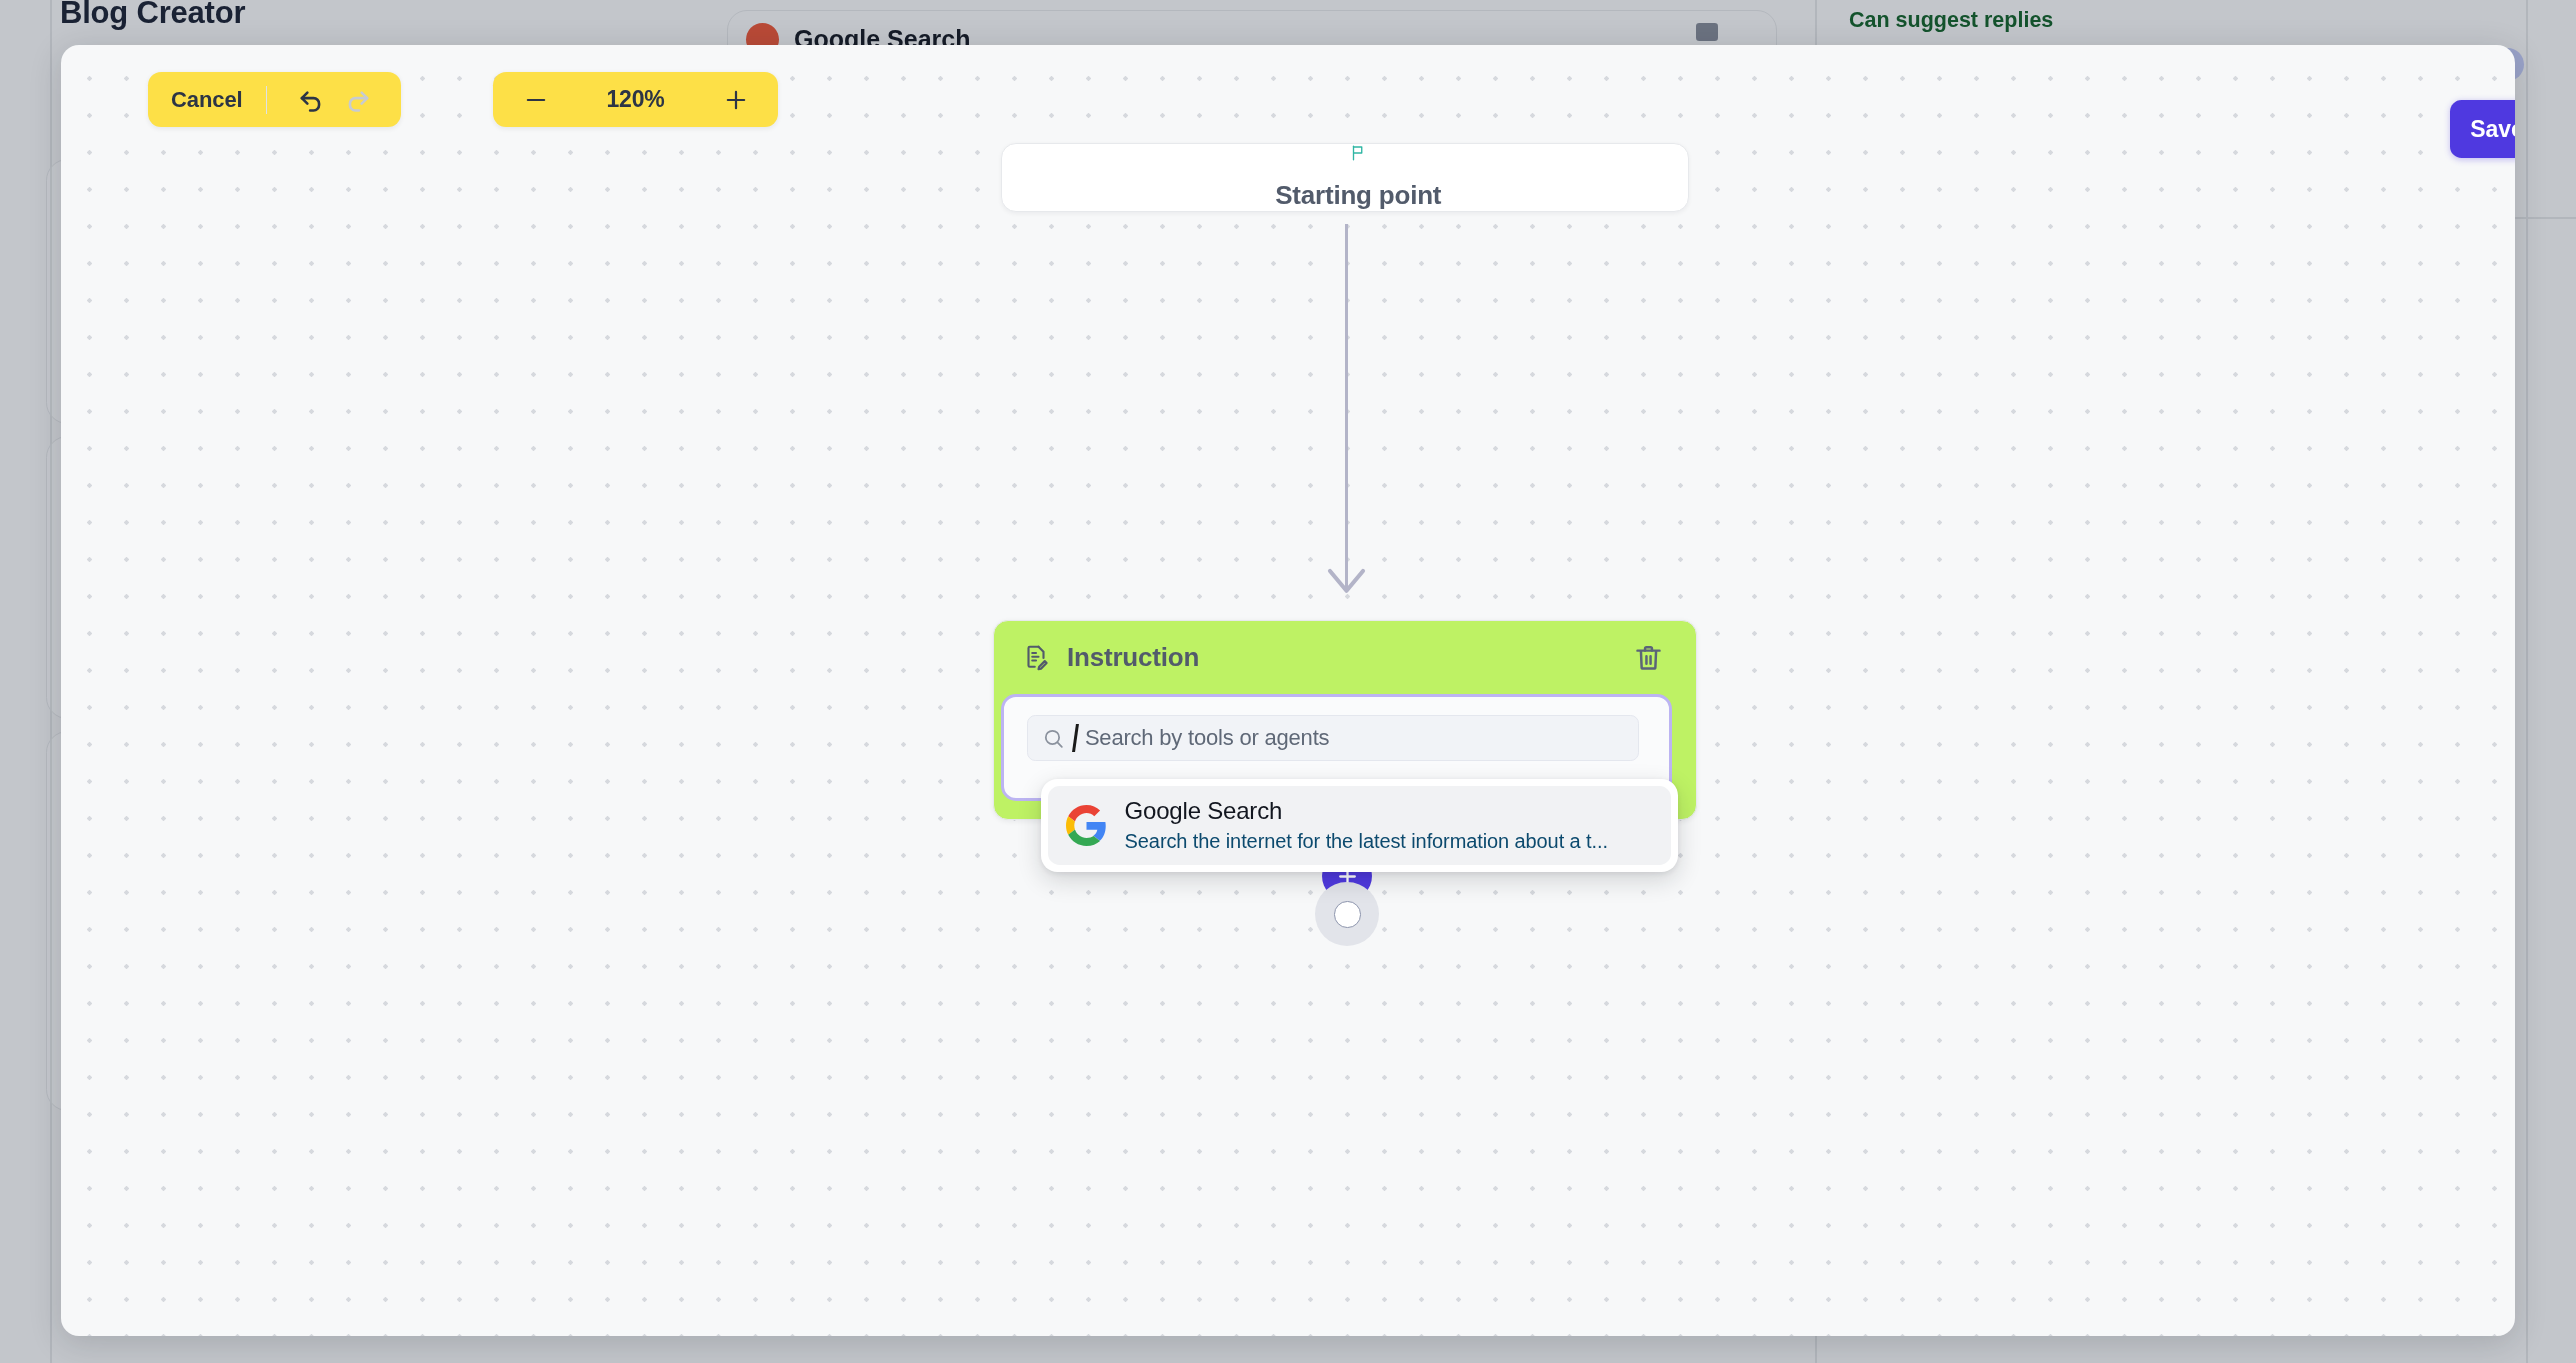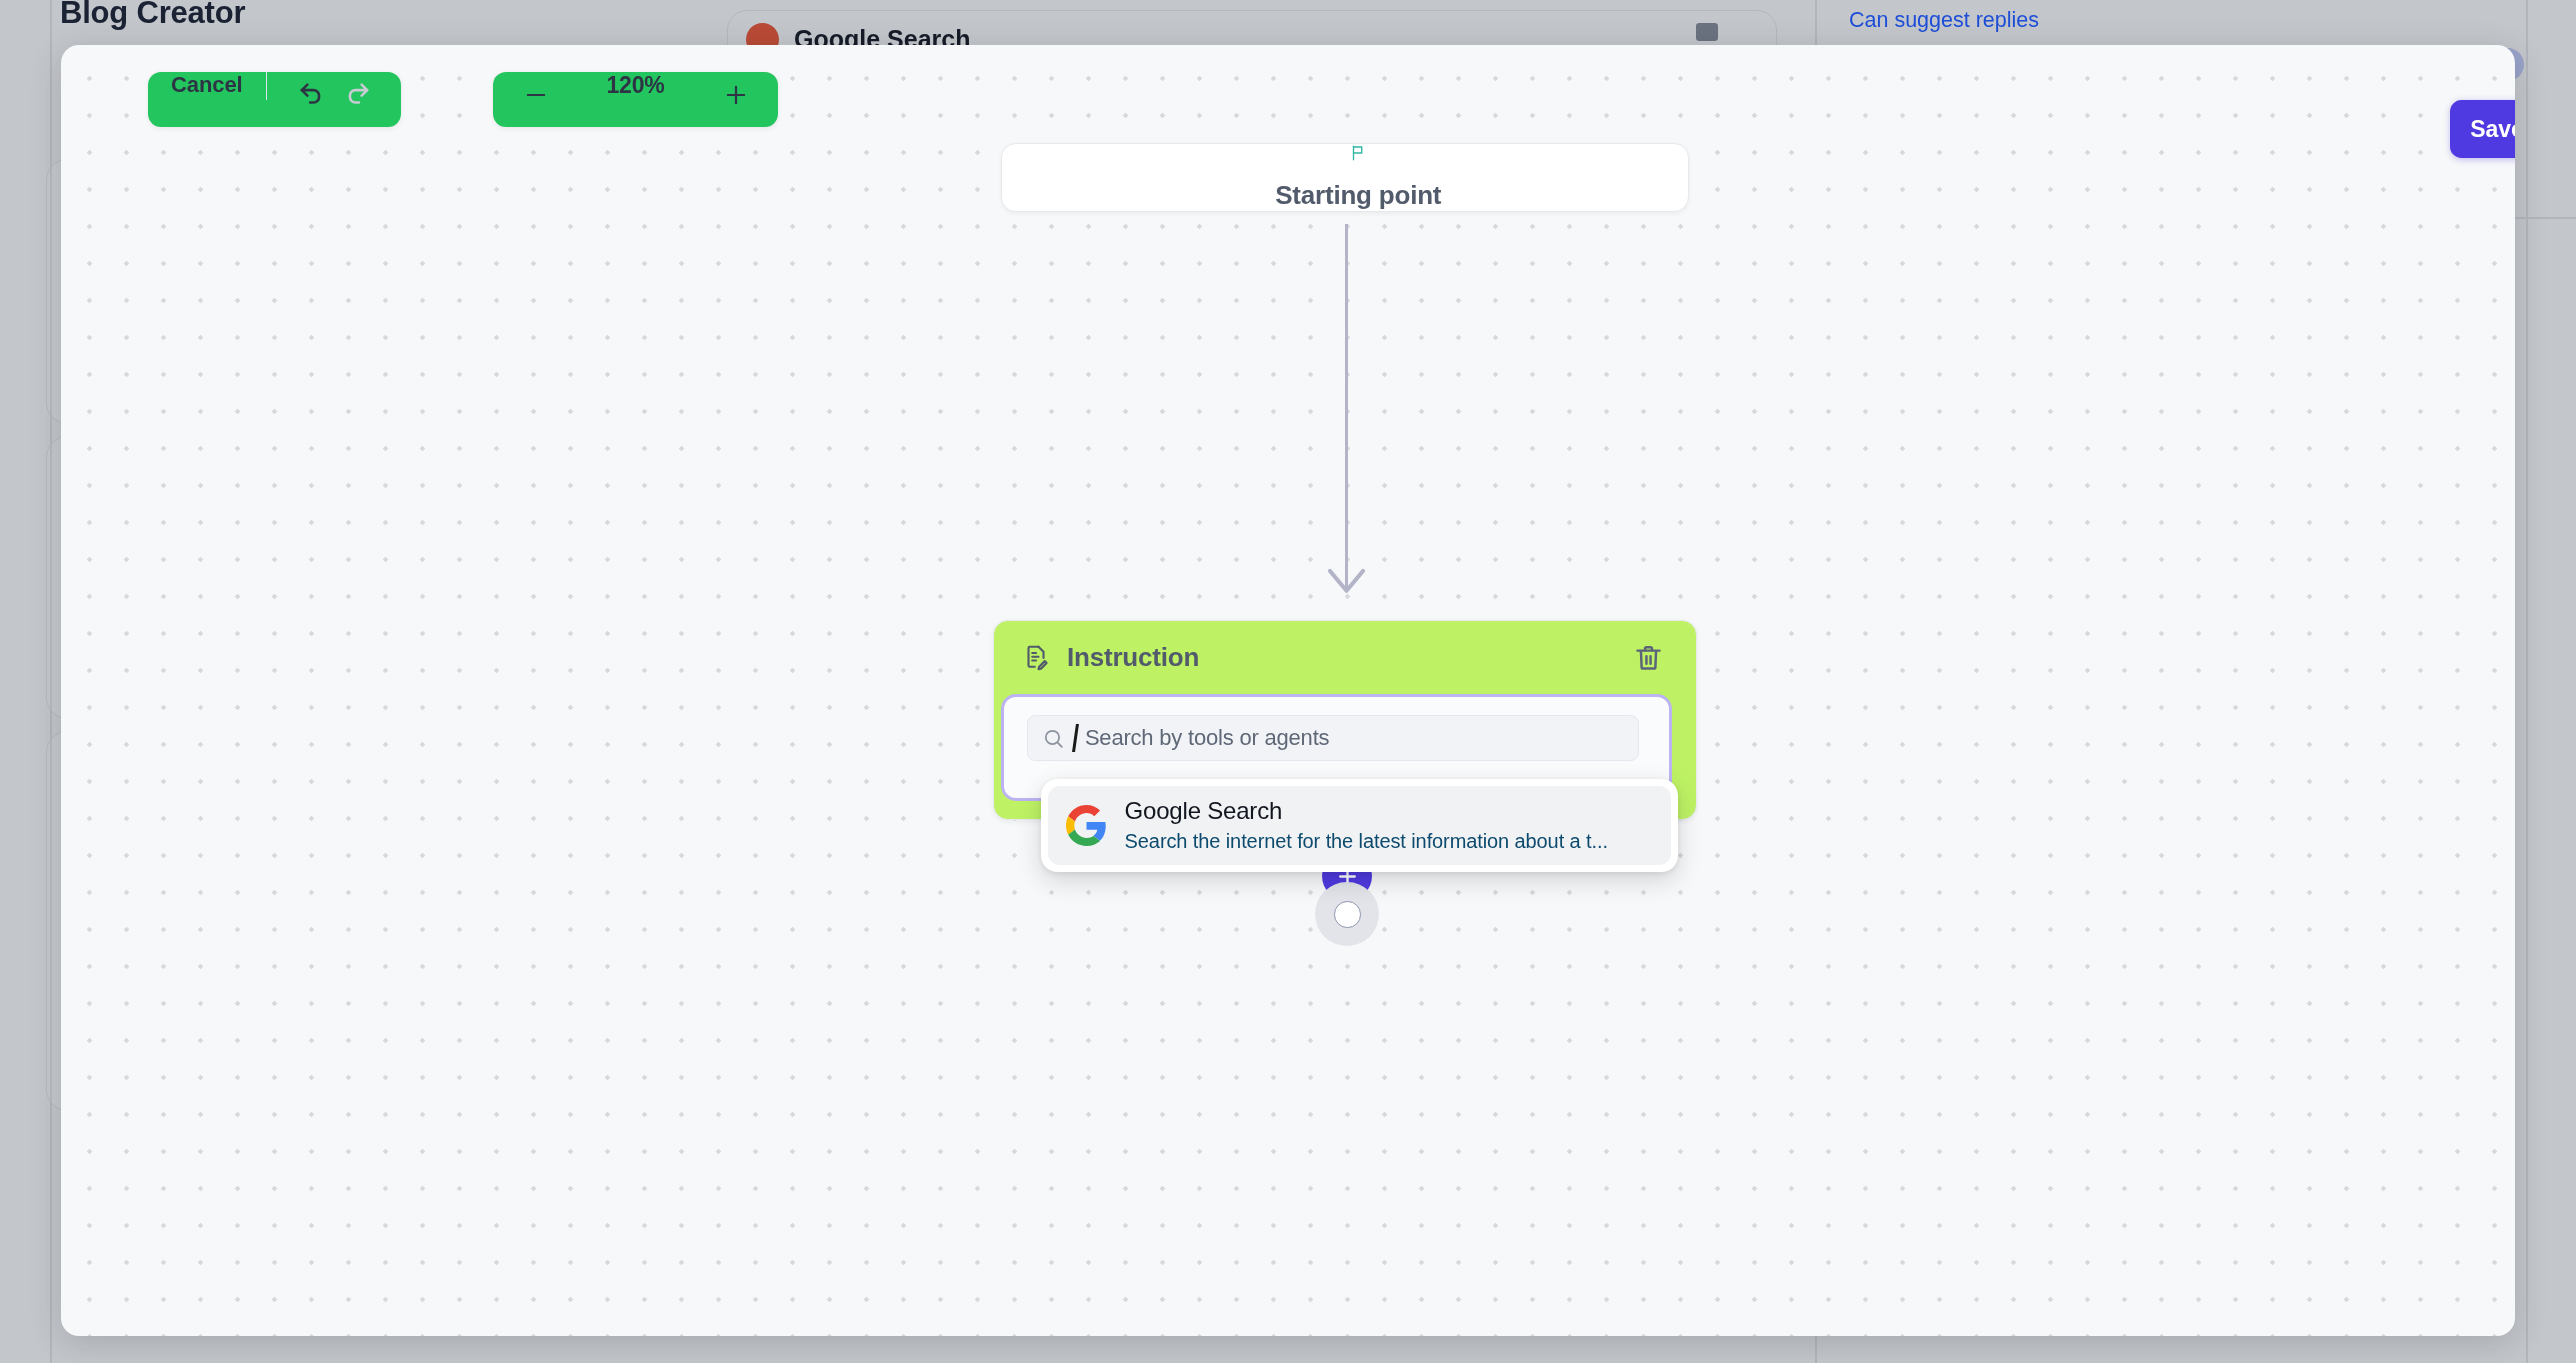--- a/index.html
+++ b/index.html
@@ -13,21 +13,21 @@
   
   #bg-layer { position: absolute; inset: 0; background: #c3c6cb; }
 
   .bg-title {
     position: absolute; left: 60px; top: -5px;
     font-size: 31px; font-weight: 700; color: #1a2234;
     letter-spacing: -0.2px;
   }
   .bg-subtitle {
     position: absolute; left: 1849px; top: 8.3px;
-    font-size: 21.5px; font-weight: 400; color: #1d4ed8;
+    font-size: 21.5px; font-weight: 700; color: #14532d;
   }
   .bg-card {
     position: absolute;
     border: 1.7px solid #b5b9bf;
     border-radius: 21.5px;
     background: rgba(255,255,255,0.06);
   }
   .bg-card-inner {
     position: absolute;
     border: 1.7px solid #b0b5bc;
@@ -87,23 +87,23 @@
     position: absolute; inset: 0;
     background-image: radial-gradient(circle, #d6d9de 2.1px, transparent 2.3px);
     background-size: 37px 37px;
     background-position: 10px 15px;
   }
 
   
   .tb-group {
     position: absolute;
     height: 55px;
-    background: #22c55e;
+    background: #fde047;
     border-radius: 13.2px;
-    display: flex; align-items: flex-start;
+    display: flex; align-items: center;
     box-shadow: 0 1.7px 5px rgba(20,24,34,0.07);
   }
   #tb-left { left: 87px; top: 27px; padding: 0 20px 0 23px; }
   #tb-zoom { left: 432px; top: 27px; width: 285px; padding: 0 20px; justify-content: space-between; }
 
   .tb-cancel {
     font-size: 22px; font-weight: 600; color: #2d3545;
     letter-spacing: -0.1px; cursor: pointer;
     padding-right: 23px;
   }

